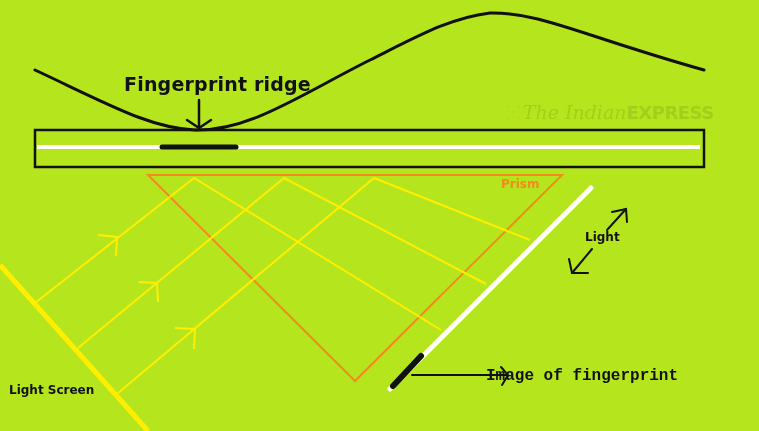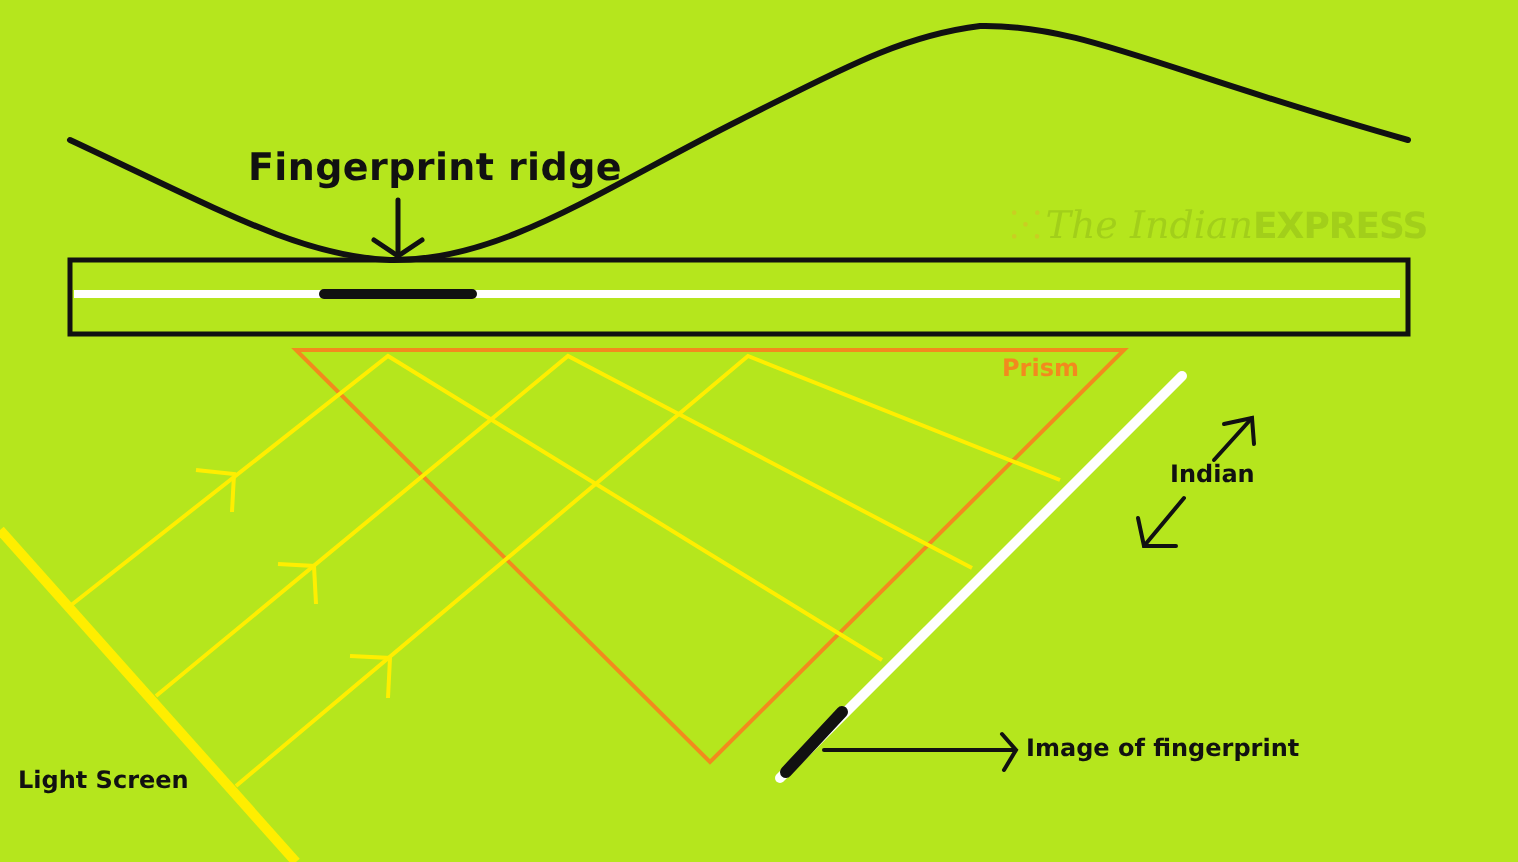--- a/index.html
+++ b/index.html
@@ -3,21 +3,21 @@
 <meta charset="utf-8">
 <style>
   html, body { margin: 0; padding: 0; }
   body { width: 759px; height: 431px; overflow: hidden; background: #b5e61d; }
   .stage { position: relative; width: 759px; height: 431px; background: #b5e61d; }
   svg { position: absolute; left: 0; top: 0; }
   .lbl { position: absolute; font-family: "DejaVu Sans", sans-serif; font-weight: bold; color: #111; white-space: nowrap; }
   .title-lbl { left: 124px; top: 73px; font-size: 19px; letter-spacing: 0.2px; }
   .prism-lbl { left: 501px; top: 177px; font-size: 12px; color: #f28a1e; text-align: right; }
   .screen-lbl { left: 585px; top: 230px; font-size: 12px; }
-  .image-lbl { left: 513px; top: 367px; font-size: 12px; }
+  .image-lbl { left: 486px; top: 367px; font-size: 16px; font-family: Liberation Mono, monospace; }
   .light-lbl { left: 9px; top: 383px; font-size: 12px; }
   .watermark { position: absolute; left: 505px; top: 99px; font-family: "DejaVu Serif", serif; font-size: 19px; color: #a2cf1a; white-space: nowrap; }
   .watermark .wm-serif { font-style: italic; }
   .watermark .wm-bold { font-family: "DejaVu Sans", sans-serif; font-weight: bold; font-size: 18px; letter-spacing: -0.5px; }
   .wm-mark { color: #c9cf22; font-style: normal; margin-right: 2px; }
 </style>
 </head>
 <body>
 
 <div class="stage">
@@ -65,16 +65,16 @@
       <polyline points="501,367 508,375 502,385"></polyline>
     </g>
   </svg>
 
   <div class="watermark">
     <span class="wm-mark">⁙</span><span class="wm-serif">The Indian</span><span class="wm-bold">EXPRESS</span>
   </div>
 
   <div class="lbl title-lbl">Fingerprint ridge</div>
   <div class="lbl prism-lbl">Prism</div>
-  <div class="lbl screen-lbl">Indian</div>
+  <div class="lbl screen-lbl">Light</div>
   <div class="lbl image-lbl">Image of fingerprint</div>
   <div class="lbl light-lbl">Light Screen</div>
 </div>
 
 </body></html>

